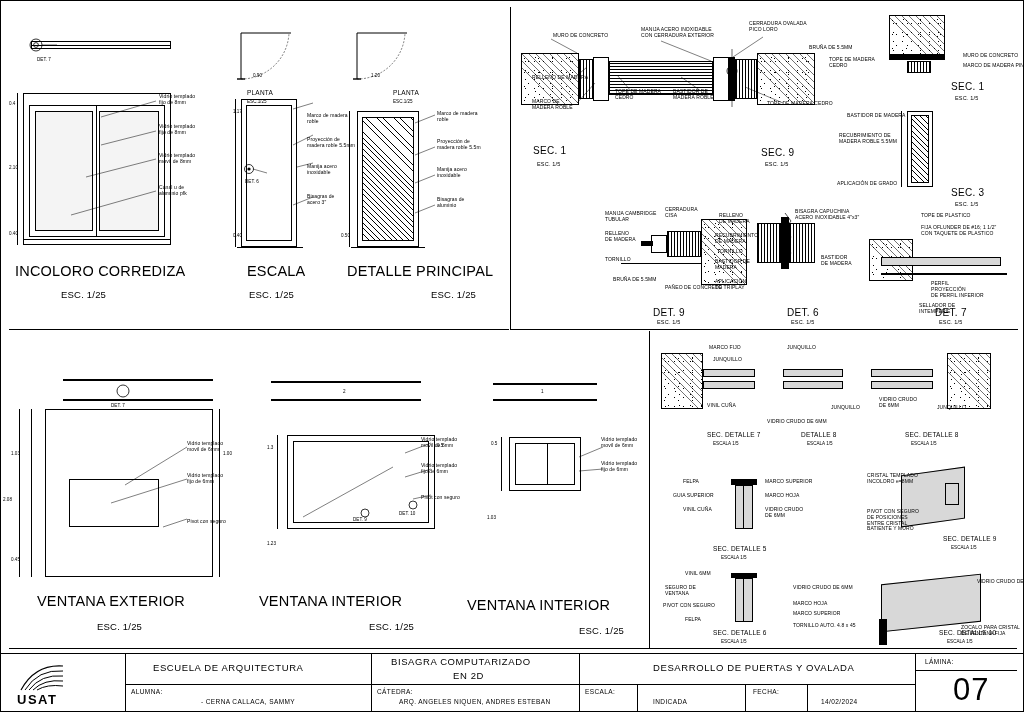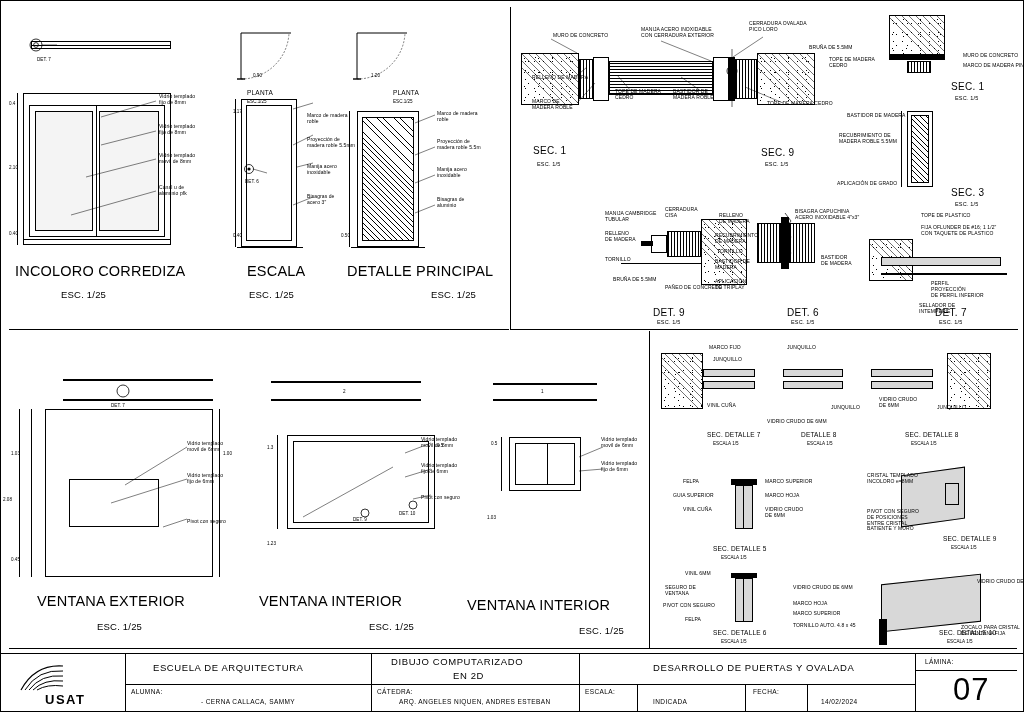--- a/index.html
+++ b/index.html
@@ -34,21 +34,21 @@
     background-image:repeating-linear-gradient(90deg,#000 0 0.6px,transparent 0.6px 3px);}
   .solid{position:absolute;background:#000;}
   .gray{position:absolute;box-sizing:border-box;border:1px solid #000;background:#d8d8d8;}
   .glass{position:absolute;box-sizing:border-box;border:1px solid #000;background:#f4f4f4;}
 
   
   #tb{position:absolute;left:0;bottom:0;width:1024px;height:58px;border-top:1.5px solid #000;box-sizing:border-box;}
   .tbtxt{position:absolute;font-size:9.5px;letter-spacing:.6px;}
   .tbsm{position:absolute;font-size:6.5px;letter-spacing:.4px;}
   .laminanum{position:absolute;font-size:31px;letter-spacing:1px;}
-  .usat{position:absolute;font-size:13px;letter-spacing:1.5px;font-weight:bold;margin-left:28px;}
+  .usat{position:absolute;font-size:13px;letter-spacing:1.5px;font-weight:bold;}
   svg{display:block;}
   .leader{position:absolute;}
 </style>
 </head>
 <body>
 
 <div id="sheet">
 
   <div class="ln h" style="left:8px;top:328px;width:500px;height:1.4px;"></div>
   <div class="ln v" style="left:509px;top:6px;height:322px;width:1.4px;"></div>
@@ -461,21 +461,21 @@
     <svg style="position:absolute;left:16px;top:6px;" width="88" height="34" viewBox="0 0 88 34">
       <path d="M4 30 Q18 4 46 6" fill="none" stroke="#000" stroke-width="1.2"></path>
       <path d="M8 30 Q21 9 46 11" fill="none" stroke="#000" stroke-width="1"></path>
       <path d="M12 30 Q24 14 46 16" fill="none" stroke="#000" stroke-width="1"></path>
       <path d="M16 30 Q27 19 46 21" fill="none" stroke="#000" stroke-width="1"></path>
       <path d="M20 30 Q30 24 46 26" fill="none" stroke="#000" stroke-width="1"></path>
     </svg>
     <div class="usat" style="left:16px;top:38px;">USAT</div>
 
     <div class="tbtxt" style="left:152px;top:8px;">ESCUELA  DE  ARQUITECTURA</div>
-    <div class="tbtxt" style="left:390px;top:2px;">DIBUJO  COMPUTARIZADO</div>
+    <div class="tbtxt" style="left:390px;top:2px;">BISAGRA  COMPUTARIZADO</div>
     <div class="tbtxt" style="left:452px;top:16px;">EN  2D</div>
     <div class="tbtxt" style="left:652px;top:8px;">DESARROLLO  DE  PUERTAS  Y  OVALADA</div>
 
     <div class="tbsm" style="left:924px;top:4px;">LÁMINA:</div>
     <div class="laminanum" style="left:952px;top:18px;">07</div>
 
     <div class="tbsm" style="left:130px;top:34px;">ALUMNA:</div>
     <div class="tbsm" style="left:200px;top:44px;">-   CERNA  CALLACA,  SAMMY</div>
     <div class="tbsm" style="left:376px;top:34px;">CÁTEDRA:</div>
     <div class="tbsm" style="left:398px;top:44px;">ARQ. ANGELES NIQUEN, ANDRES ESTEBAN</div>

